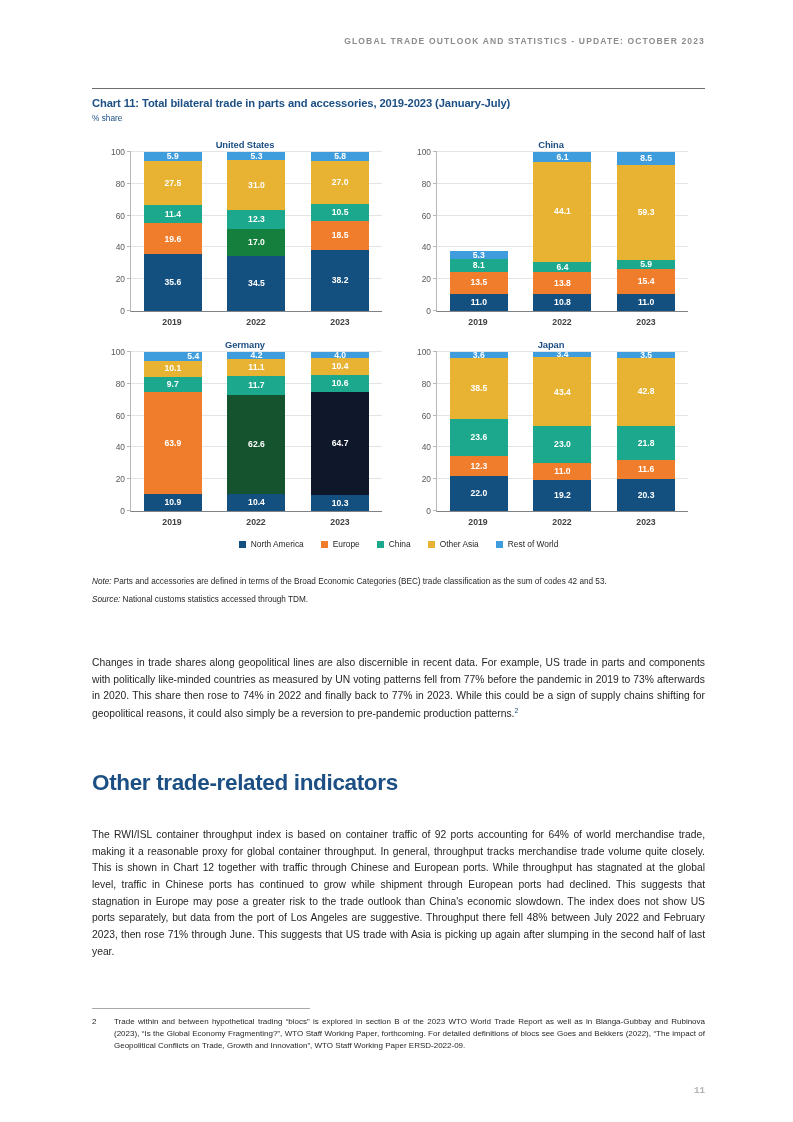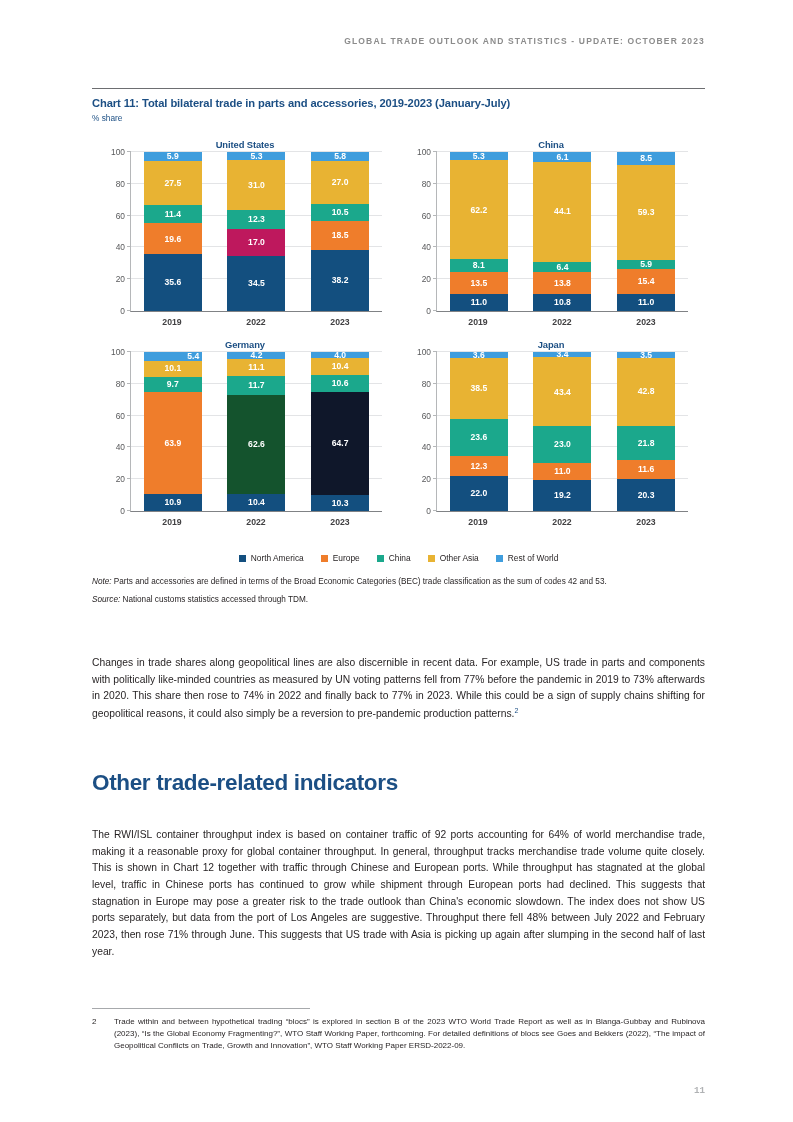--- a/index.html
+++ b/index.html
@@ -84,21 +84,21 @@
     display:flex; justify-content:space-around;
     margin-top:5px;
   }
   .xlabel{
     width:58px; text-align:center;
     font-size:8.7px; font-weight:bold; color:#414042;
   }
 
   
   .legend{
-    margin-top:14px;
+    margin-top:0;
     display:flex; justify-content:center; align-items:center; gap:17px;
   }
   .legend-item{ display:flex; align-items:center; gap:5px; }
   .swatch{ width:7px; height:7px; display:block; }
   .legend-label{ font-size:8.4px; color:#231f20; }
 
   
   .notes{ position:absolute; left:92px; top:576px; width:613px; }
   .note-line{ font-size:8.2px; line-height:1.4; color:#231f20; }
   .note-line.src{ margin-top:7px; }
@@ -174,21 +174,21 @@
               <div class="seg" style="background: rgb(63, 157, 221); height: 5.9%;">5.9</div>
               <div class="seg" style="background: rgb(232, 179, 51); height: 27.5%;">27.5</div>
               <div class="seg" style="background: rgb(27, 168, 140); height: 11.4%;">11.4</div>
               <div class="seg" style="background: rgb(239, 125, 43); height: 19.6%;">19.6</div>
               <div class="seg" style="background: rgb(19, 79, 127); height: 35.6%;">35.6</div>
             </div>
             <div class="bar-col">
               <div class="seg" style="background: rgb(63, 157, 221); height: 5.3%;">5.3</div>
               <div class="seg" style="background: rgb(232, 179, 51); height: 31%;">31.0</div>
               <div class="seg" style="background: rgb(27, 168, 140); height: 12.3%;">12.3</div>
-              <div class="seg" style="background: #be185d; height: 17%;">17.0</div>
+              <div class="seg" style="background: #15803d; height: 17%;">17.0</div>
               <div class="seg" style="background: rgb(19, 79, 127); height: 34.5%;">34.5</div>
             </div>
             <div class="bar-col">
               <div class="seg" style="background: rgb(63, 157, 221); height: 5.8%;">5.8</div>
               <div class="seg" style="background: rgb(232, 179, 51); height: 27%;">27.0</div>
               <div class="seg" style="background: rgb(27, 168, 140); height: 10.5%;">10.5</div>
               <div class="seg" style="background: rgb(239, 125, 43); height: 18.5%;">18.5</div>
               <div class="seg" style="background: rgb(19, 79, 127); height: 38.2%;">38.2</div>
             </div>
           </div>
@@ -216,21 +216,20 @@
           <div class="ytick" style="bottom: calc(60% + 0px); top: auto; transform: translateY(50%);">60</div>
           <div class="gridline" style="bottom: 80%;"></div>
           <div class="ytickmark" style="bottom: 80%;"></div>
           <div class="ytick" style="bottom: calc(80% + 0px); top: auto; transform: translateY(50%);">80</div>
           <div class="gridline" style="bottom: 100%;"></div>
           <div class="ytickmark" style="bottom: 100%;"></div>
           <div class="ytick" style="bottom: calc(100% + 0px); top: auto; transform: translateY(50%);">100</div>
           <div class="bars">
             <div class="bar-col">
               <div class="seg" style="background: rgb(63, 157, 221); height: 5.3%;">5.3</div>
-              <div class="seg" style="background: rgb(232, 179, 51); height: 62.2%;">62.2</div>
               <div class="seg" style="background: rgb(27, 168, 140); height: 8.1%;">8.1</div>
               <div class="seg" style="background: rgb(239, 125, 43); height: 13.5%;">13.5</div>
               <div class="seg" style="background: rgb(19, 79, 127); height: 11%;">11.0</div>
             </div>
             <div class="bar-col">
               <div class="seg" style="background: rgb(63, 157, 221); height: 6.1%;">6.1</div>
               <div class="seg" style="background: rgb(232, 179, 51); height: 63%;">44.1</div>
               <div class="seg" style="background: rgb(27, 168, 140); height: 6.4%;">6.4</div>
               <div class="seg" style="background: rgb(239, 125, 43); height: 13.8%;">13.8</div>
               <div class="seg" style="background: rgb(19, 79, 127); height: 10.8%;">10.8</div>

